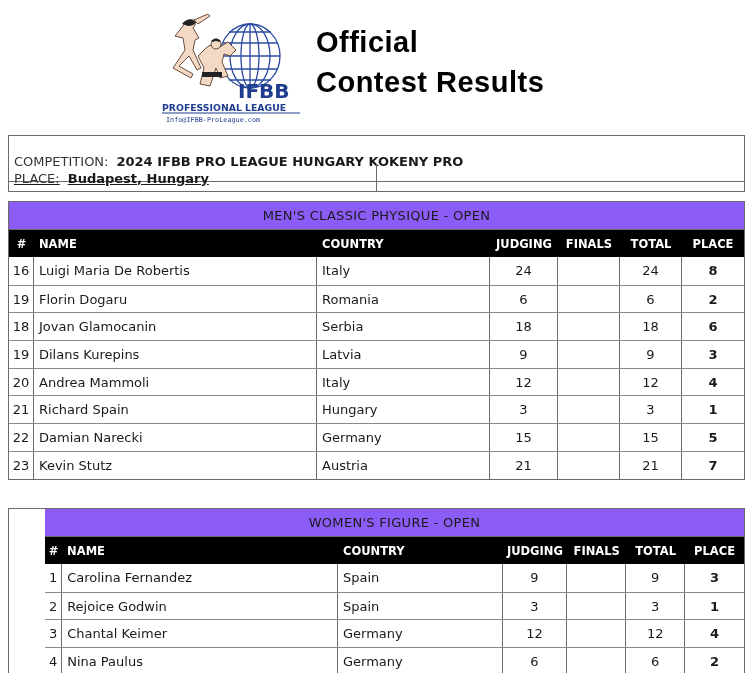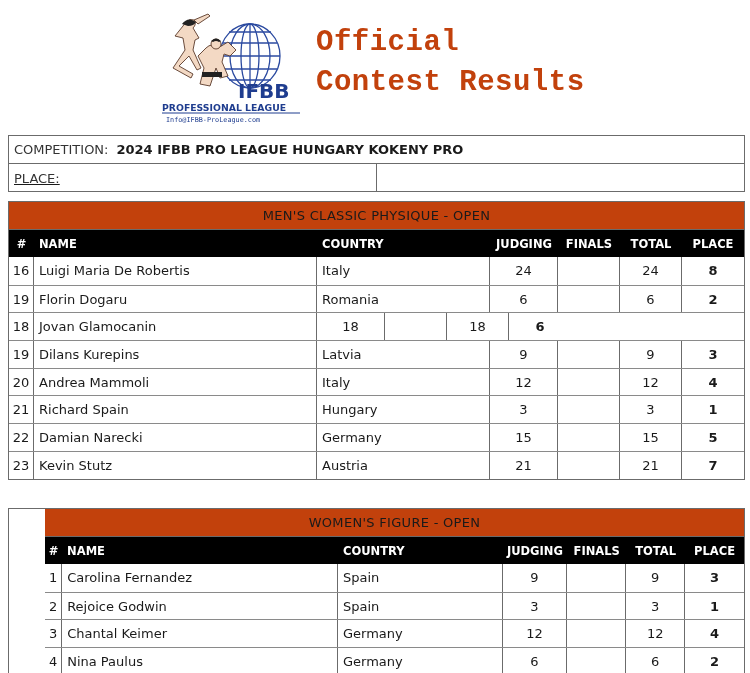--- a/index.html
+++ b/index.html
@@ -1,36 +1,36 @@
 <!DOCTYPE html>
 <html><head>
 <meta charset="utf-8">
 <style>
   * { box-sizing: border-box; margin: 0; padding: 0; }
   html, body { width: 750px; height: 673px; background: #ffffff; overflow: hidden; }
   body { position: relative; font-family: "DejaVu Sans", sans-serif; color: #1a1a1a; }
 
   
   .logo { position: absolute; left: 158px; top: 12px; width: 148px; height: 112px; }
-  .title { position: absolute; left: 316px; top: 28px; font-family: Liberation Mono, monospace; font-weight: bold; color: #c2410c; line-height: 1; }
+  .title { position: absolute; left: 316px; top: 28px; font-family: Liberation Sans, sans-serif; font-weight: bold; color: #000000; line-height: 1; }
   .title .l1 { font-size: 29px; letter-spacing: 0.5px; display: block; height: 40px; }
   .title .l2 { font-size: 29px; letter-spacing: 0.5px; display: block; }
 
   
   .info { position: absolute; left: 8px; top: 135px; width: 737px; height: 57px; border: 1px solid #6b6b6b; }
-  .info .row1 { position: absolute; left: 0; top: 0; width: 100%; height: 28px; border-bottom: 1px solid #6b6b6b; display: flex; align-items: center; padding-left: 5px; font-size: 13px; }
+  .info .row1 { position: absolute; left: 0; top: 18px; width: 100%; height: 28px; border-bottom: 1px solid #6b6b6b; display: flex; align-items: flex-start; padding-left: 5px; font-size: 13px; }
   .info .row2 { position: absolute; left: 0; top: 28px; width: 100%; height: 28px; display: flex; }
   .info .cell { display: flex; align-items: center; padding-left: 5px; font-size: 13px; height: 100%; }
   .info .place-cell { width: 368px; border-right: 1px solid #6b6b6b; text-decoration: underline; }
   .info .lbl { color: #333; font-weight: normal; margin-right: 8px; font-size: 13px; }
   .info .val { font-weight: bold; color: #1a1a1a; }
 
   
   .tbl { position: absolute; left: 8px; width: 737px; border: 1px solid #6b6b6b; }
-  .tbl .cat { height: 28px; background: #c2410c; display: flex; align-items: center; justify-content: center; font-size: 13px; letter-spacing: 0.3px; color: #1a1a1a; border-bottom: 1px solid #6b6b6b; }
+  .tbl .cat { height: 28px; background: #8b5cf6; display: flex; align-items: center; justify-content: center; font-size: 13px; letter-spacing: 0.3px; color: #1a1a1a; border-bottom: 1px solid #6b6b6b; }
   .tbl .hdr { height: 27px; background: #000; color: #fff; display: flex; align-items: center; font-size: 11.5px; font-weight: bold; }
   .tbl .row { display: flex; height: 27.7px; border-top: 1px solid #8a8a8a; font-size: 13px; }
   .tbl .row:first-of-type { border-top: none; }
   .c { display: flex; align-items: center; height: 100%; border-right: 1px solid #6b6b6b; overflow: hidden; white-space: nowrap; }
   .c:last-child { border-right: none; }
   .hdr .c { border-right: none; }
   .c.bold { font-weight: bold; }
 
   
   .m .w-idx { width: 25px; justify-content: center; }
@@ -94,20 +94,21 @@
 </div>
 
 <div class="info">
   <div class="row1">
     <span class="lbl">COMPETITION:</span>
     <span class="val">2024 IFBB PRO LEAGUE HUNGARY KOKENY PRO</span>
   </div>
   <div class="row2">
     <div class="cell place-cell">
       <span class="lbl">PLACE:</span>
+      <span class="val">Budapest, Hungary</span>
     </div>
   </div>
 </div>
 
 <div class="tbl m" style="top:201px;">
   <div class="cat">MEN'S CLASSIC PHYSIQUE - OPEN</div>
   <div class="hdr">
     <div class="c w-idx">#</div>
     <div class="c w-name">NAME</div>
     <div class="c w-country">COUNTRY</div>
@@ -131,20 +132,21 @@
       <div class="c w-name">Florin Dogaru</div>
       <div class="c w-country">Romania</div>
       <div class="c w-judg">6</div>
       <div class="c w-fin"></div>
       <div class="c w-tot">6</div>
       <div class="c w-place bold">2</div>
     </div>
     <div class="row">
       <div class="c w-idx">18</div>
       <div class="c w-name">Jovan Glamocanin</div>
+      <div class="c w-country">Serbia</div>
       <div class="c w-judg">18</div>
       <div class="c w-fin"></div>
       <div class="c w-tot">18</div>
       <div class="c w-place bold">6</div>
     </div>
     <div class="row">
       <div class="c w-idx">19</div>
       <div class="c w-name">Dilans Kurepins</div>
       <div class="c w-country">Latvia</div>
       <div class="c w-judg">9</div>

